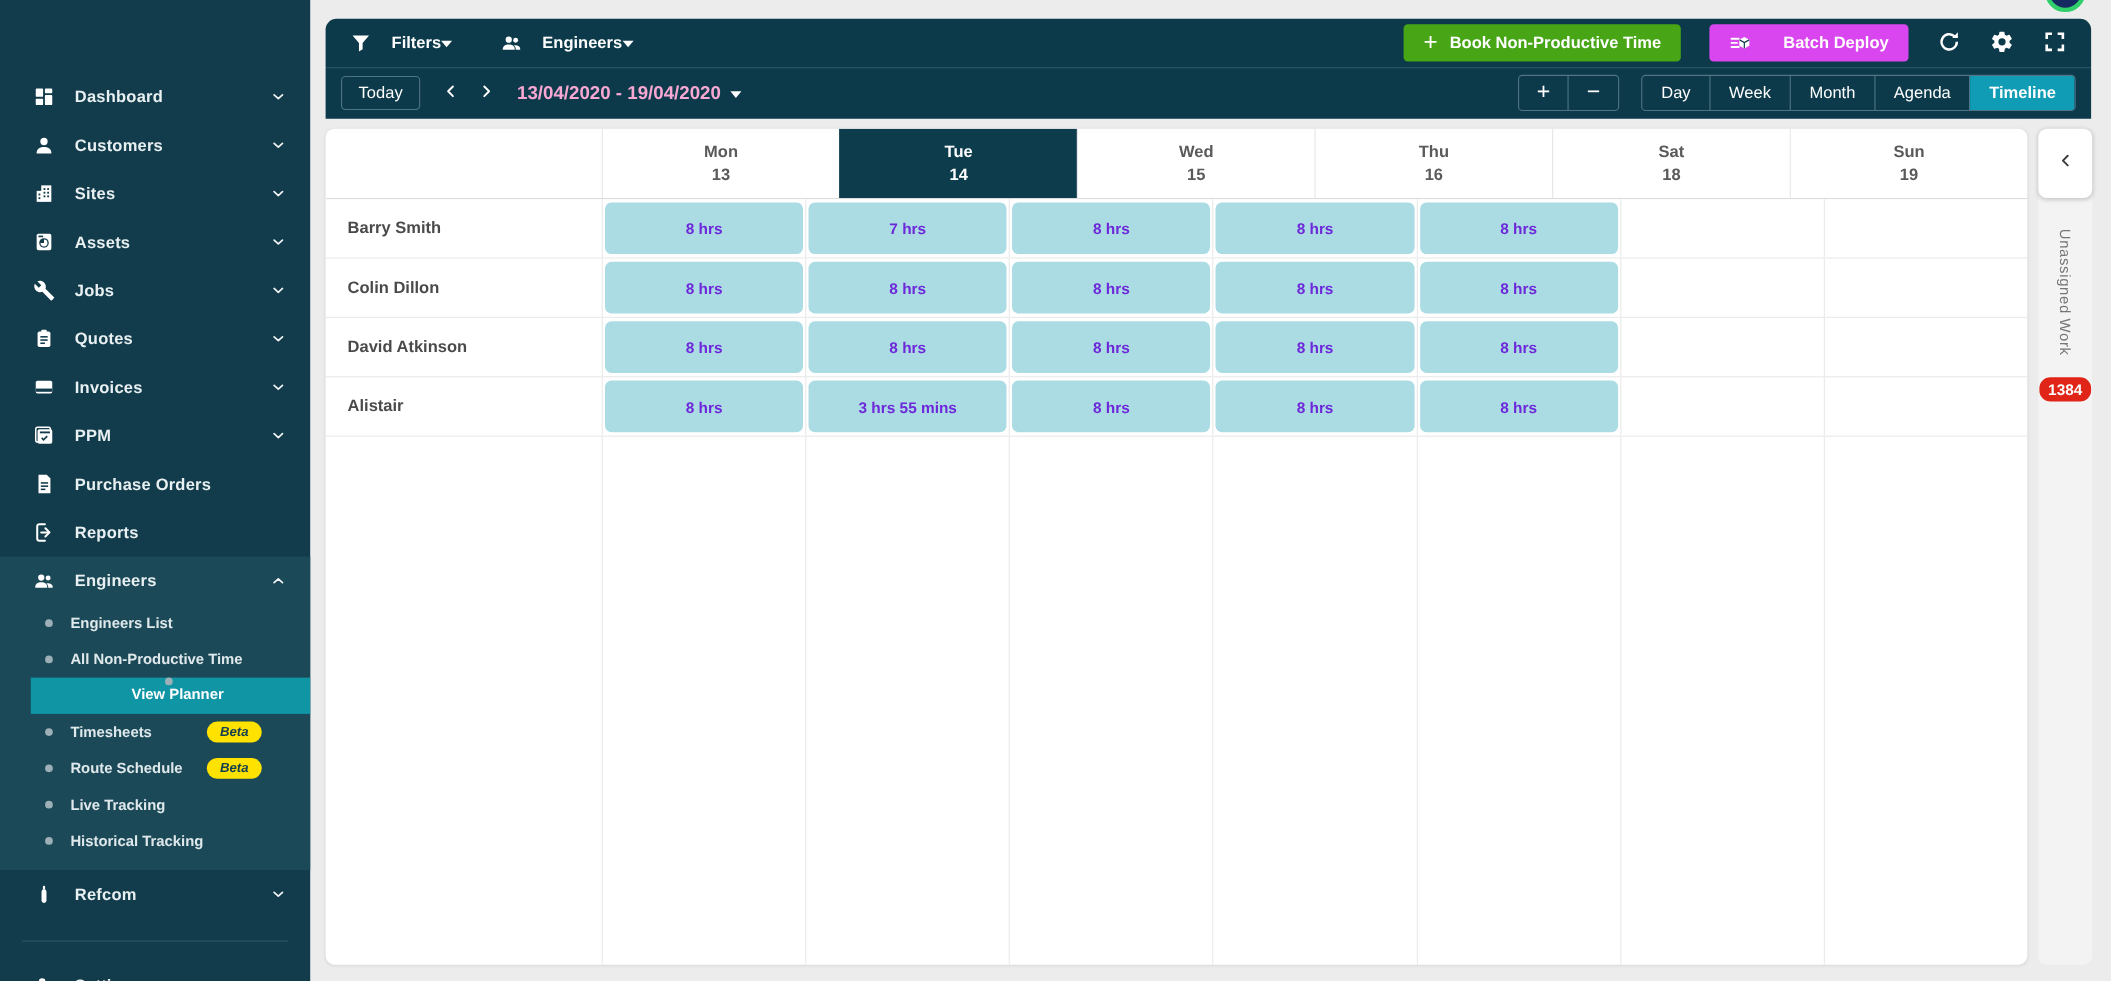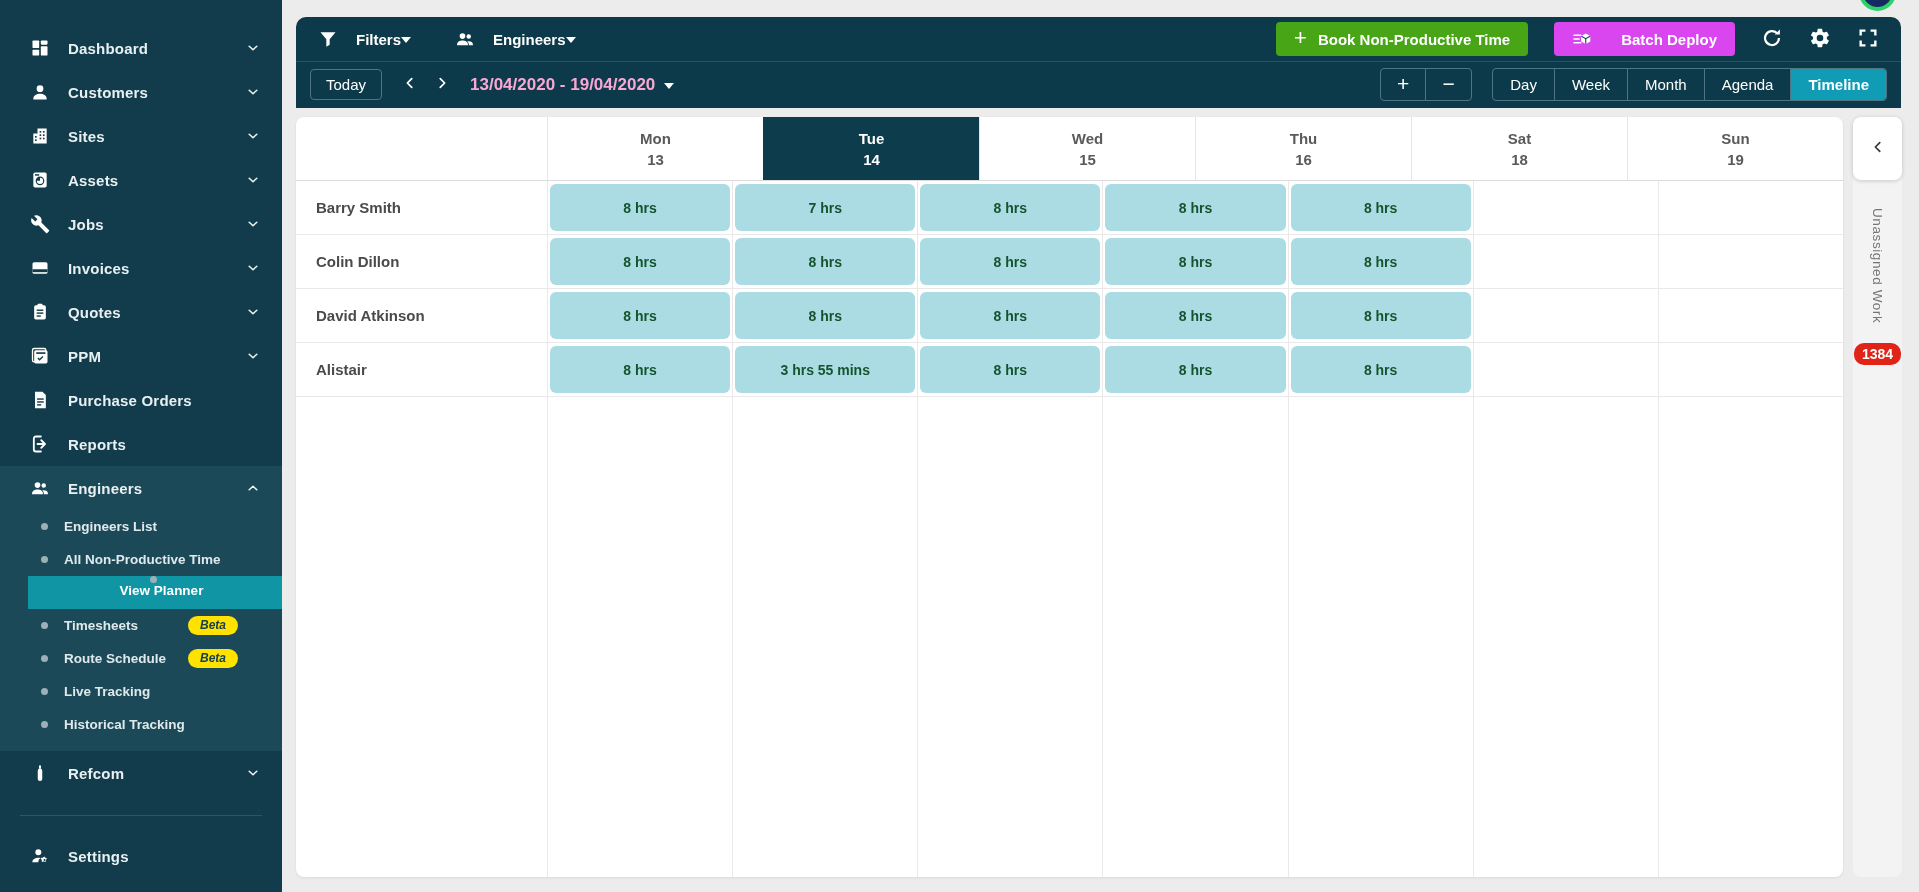--- a/index.html
+++ b/index.html
@@ -11,21 +11,21 @@
     overflow:hidden;
     -webkit-font-smoothing:antialiased;
   }
   button { font-family:inherit; cursor:pointer; }
 
   
   .sidebar {
     position:absolute; left:0; top:0; width:282px; height:892px;
     background:#123c4b; color:#e9f0f2; z-index:2;
   }
-  #nav-main { padding-top:26px; }
+  #nav-main { padding-top:26px;margin-top:40px; }
   .nav-item {
     height:44px; display:flex; align-items:center;
     padding:0 22px 0 30px; font-size:15px; font-weight:600; cursor:pointer;
   }
   .nav-icon { width:20px; height:20px; margin-right:18px; flex:none; display:flex; align-items:center; justify-content:center; }
   .nav-icon svg { width:20px; height:20px; }
   .nav-label { flex:1; letter-spacing:.2px; }
   .nav-chev { width:14px; height:14px; flex:none; opacity:.95; }
   .nav-expanded { background:#1c4957; padding-bottom:10px; }
   .subitem {
@@ -116,21 +116,21 @@
   .g-row { display:flex; height:54px; border-bottom:1px solid #e9e9e9; flex:none; }
   .g-row.filler { flex:1; border-bottom:0; }
   .c-name {
     width:251px; flex:none; display:flex; align-items:center; padding-left:20px;
     font-size:15px; font-weight:700; color:#4a4a4a;
   }
   .c-day { flex:1; border-left:1px solid #e9e9e9; padding:3px 2px; }
   .chip {
     height:100%; background:#abdce4; border-radius:6px;
     display:flex; align-items:center; justify-content:center;
-    font-size:14px; font-weight:700; color:#14532d; cursor:pointer;
+    font-size:14px; font-weight:700; color:#6d28d9; cursor:pointer;
   }
 
   
   .unassigned {
     position:absolute; left:1853px; top:117px; width:49px; height:760px;
     background:#f3f3f3; border-radius:8px; z-index:1;
     display:flex; flex-direction:column; align-items:center;
   }
   .collapse-card {
     width:49px; height:63px; background:#fff; border-radius:8px;
@@ -223,42 +223,42 @@
             </svg>
           </span>
           <span class="nav-label">Jobs</span>
           <span class="nav-chev"><svg viewBox="0 0 24 24" fill="#fff">
               <path d="M5.5 9l6.5 6 6.5-6" fill="none" stroke="#fff" stroke-width="2.6" stroke-linecap="round" stroke-linejoin="round"></path>
             </svg></span>
         </div>
         <div class="nav-item">
           <span class="nav-icon">
             <svg viewBox="0 0 24 24" fill="#fff">
-              <rect x="3" y="5" width="18" height="14" rx="2"></rect>
-              <rect x="3" y="13.5" width="18" height="3.5" fill="#123c4b"></rect>
-            </svg>
-          </span>
-          <span class="nav-label">Invoices</span>
-          <span class="nav-chev"><svg viewBox="0 0 24 24" fill="#fff">
-              <path d="M5.5 9l6.5 6 6.5-6" fill="none" stroke="#fff" stroke-width="2.6" stroke-linecap="round" stroke-linejoin="round"></path>
-            </svg></span>
-        </div>
-        <div class="nav-item">
-          <span class="nav-icon">
-            <svg viewBox="0 0 24 24" fill="#fff">
               <rect x="5" y="4" width="14" height="17" rx="2"></rect>
               <rect x="9" y="2.2" width="6" height="3.6" rx="1"></rect>
               <g fill="#123c4b">
                 <rect x="8" y="9" width="8" height="1.7"></rect>
                 <rect x="8" y="12.5" width="8" height="1.7"></rect>
                 <rect x="8" y="16" width="5" height="1.7"></rect>
               </g>
             </svg>
           </span>
           <span class="nav-label">Quotes</span>
+          <span class="nav-chev"><svg viewBox="0 0 24 24" fill="#fff">
+              <path d="M5.5 9l6.5 6 6.5-6" fill="none" stroke="#fff" stroke-width="2.6" stroke-linecap="round" stroke-linejoin="round"></path>
+            </svg></span>
+        </div>
+        <div class="nav-item">
+          <span class="nav-icon">
+            <svg viewBox="0 0 24 24" fill="#fff">
+              <rect x="3" y="5" width="18" height="14" rx="2"></rect>
+              <rect x="3" y="13.5" width="18" height="3.5" fill="#123c4b"></rect>
+            </svg>
+          </span>
+          <span class="nav-label">Invoices</span>
           <span class="nav-chev"><svg viewBox="0 0 24 24" fill="#fff">
               <path d="M5.5 9l6.5 6 6.5-6" fill="none" stroke="#fff" stroke-width="2.6" stroke-linecap="round" stroke-linejoin="round"></path>
             </svg></span>
         </div>
         <div class="nav-item">
           <span class="nav-icon">
             <svg viewBox="0 0 24 24" fill="#fff">
               <rect x="5" y="5" width="16" height="16" rx="2"></rect>
               <rect x="3" y="3" width="16" height="16" rx="2" fill="none" stroke="#fff" stroke-width="1.6"></rect>
               <g fill="#123c4b">

